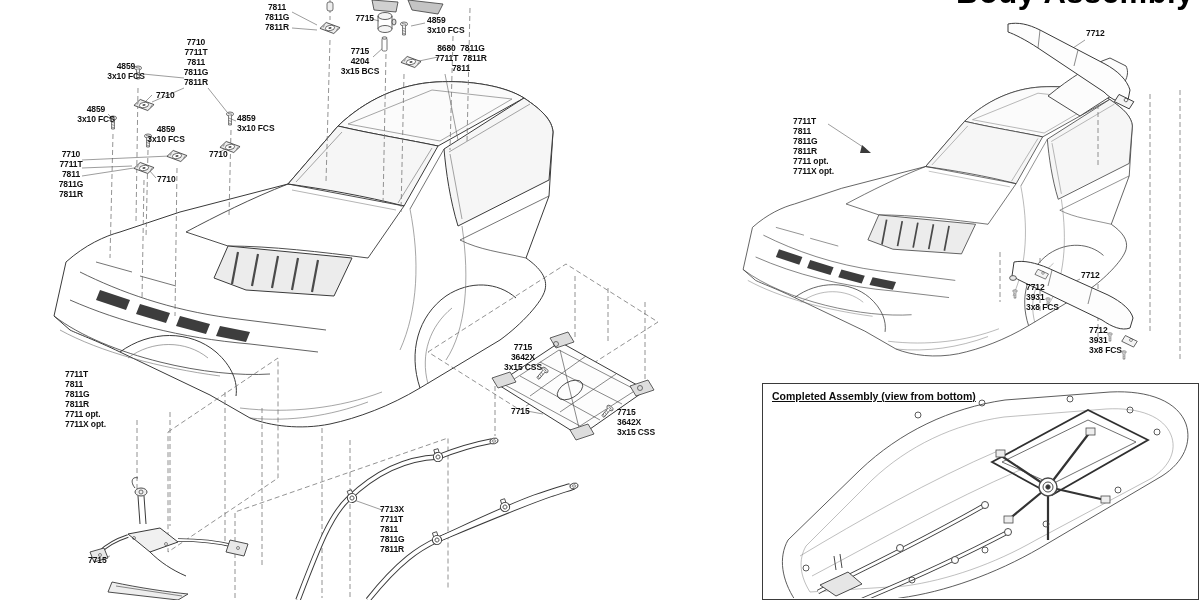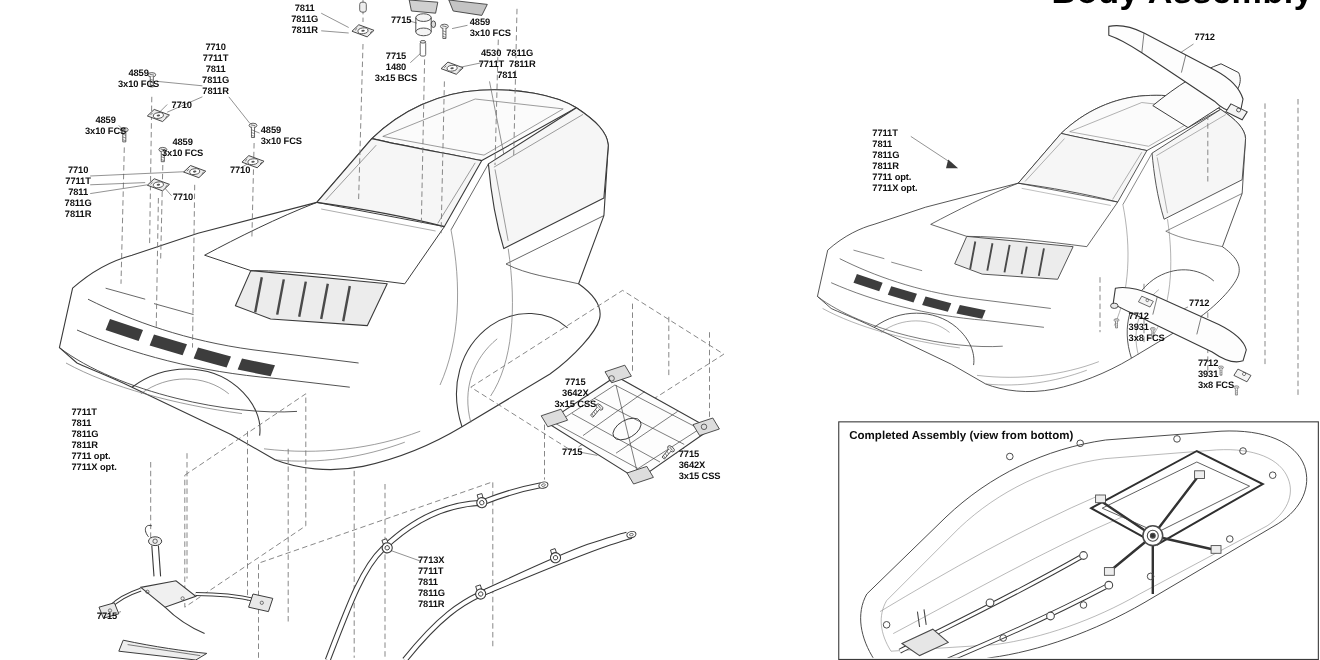--- a/index.html
+++ b/index.html
@@ -8,21 +8,21 @@
   #art{position:absolute;left:0;top:0;z-index:1;}
   #label-layer{position:absolute;left:0;top:0;width:1200px;height:452px;z-index:3;pointer-events:none;}
   .plabel{position:absolute;font:700 8.5px/9.9px "Liberation Sans",sans-serif;color:#101010;
           white-space:pre;letter-spacing:-0.1px;}
   .plabel.center{transform:translateX(-50%);text-align:center;}
   .plabel.right{transform:translateX(-100%);text-align:right;}
   #page-title{position:absolute;left:956px;top:-23px;z-index:3;
               font:800 31px/1 "Liberation Sans",sans-serif;color:#000;letter-spacing:0.5px;}
   #inset-box{position:absolute;left:762px;top:383px;width:437px;height:217px;
              border:1.5px solid #3a3a3a;box-sizing:border-box;z-index:2;background:transparent;}
-  #inset-title{margin:6px 0 0 9px;font:700 10.5px/12px "Liberation Sans",sans-serif;color:#0c0c0c;}
+  #inset-title{margin:6px 0 0 9px;font:700 10.5px/12px "Liberation Sans",sans-serif;color:#0c0c0c;text-decoration:underline;}
 </style>
 </head>
 <body>
 
 <div id="stage">
 
 <svg id="art" width="1200" height="600" viewBox="0 0 1200 600">
   <defs>
 
     <g id="truck" fill="none" stroke="#3a3a3a" stroke-width="1" stroke-linejoin="round">
@@ -335,22 +335,22 @@
 <div id="page-title">Body Assembly</div>
 
 <div id="inset-box">
   <div id="inset-title">Completed Assembly (view from bottom)</div>
 </div>
 
 <div id="label-layer">
       <div class="plabel center" style="left: 277px; top: -7px;"><div>7711T</div><div>7811</div><div>7811G</div><div>7811R</div></div>
       <div class="plabel right" style="left: 374px; top: 14px;"><div>7715</div></div>
       <div class="plabel left" style="left: 427px; top: 16px;"><div>4859</div><div>3x10 FCS</div></div>
-      <div class="plabel center" style="left: 360px; top: 47px;"><div>7715</div><div>1480</div><div>3x15 BCS</div></div>
-      <div class="plabel center" style="left: 461px; top: 44px;"><div>4530  7811G</div><div>7711T  7811R</div><div>7811</div></div>
+      <div class="plabel center" style="left: 360px; top: 47px;"><div>7715</div><div>4204</div><div>3x15 BCS</div></div>
+      <div class="plabel center" style="left: 461px; top: 44px;"><div>8680  7811G</div><div>7711T  7811R</div><div>7811</div></div>
       <div class="plabel center" style="left: 196px; top: 38px;"><div>7710</div><div>7711T</div><div>7811</div><div>7811G</div><div>7811R</div></div>
       <div class="plabel center" style="left: 126px; top: 62px;"><div>4859</div><div>3x10 FCS</div></div>
       <div class="plabel left" style="left: 156px; top: 91px;"><div>7710</div></div>
       <div class="plabel center" style="left: 96px; top: 105px;"><div>4859</div><div>3x10 FCS</div></div>
       <div class="plabel center" style="left: 166px; top: 125px;"><div>4859</div><div>3x10 FCS</div></div>
       <div class="plabel left" style="left: 237px; top: 114px;"><div>4859</div><div>3x10 FCS</div></div>
       <div class="plabel center" style="left: 71px; top: 150px;"><div>7710</div><div>7711T</div><div>7811</div><div>7811G</div><div>7811R</div></div>
       <div class="plabel left" style="left: 157px; top: 175px;"><div>7710</div></div>
       <div class="plabel left" style="left: 209px; top: 150px;"><div>7710</div></div>
       <div class="plabel left" style="left: 65px; top: 370px;"><div>7711T</div><div>7811</div><div>7811G</div><div>7811R</div><div>7711 opt.</div><div>7711X opt.</div></div>

